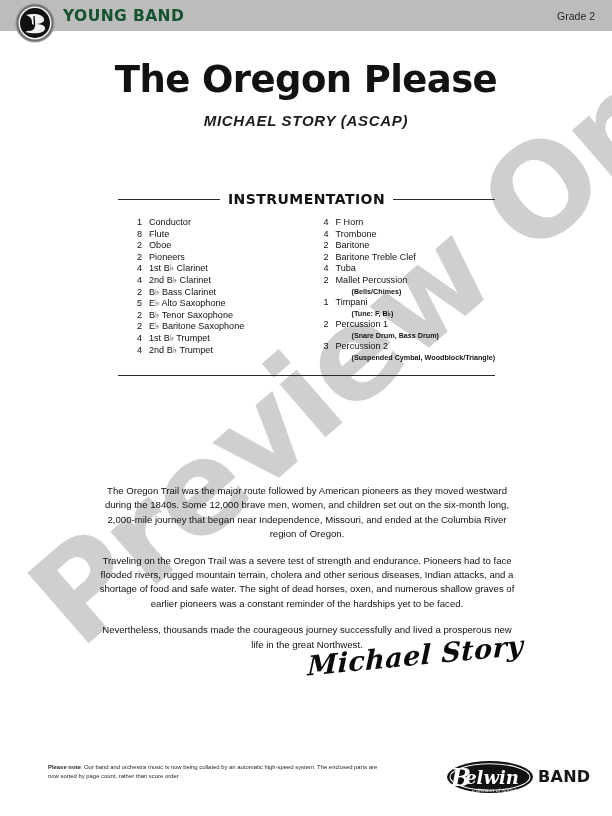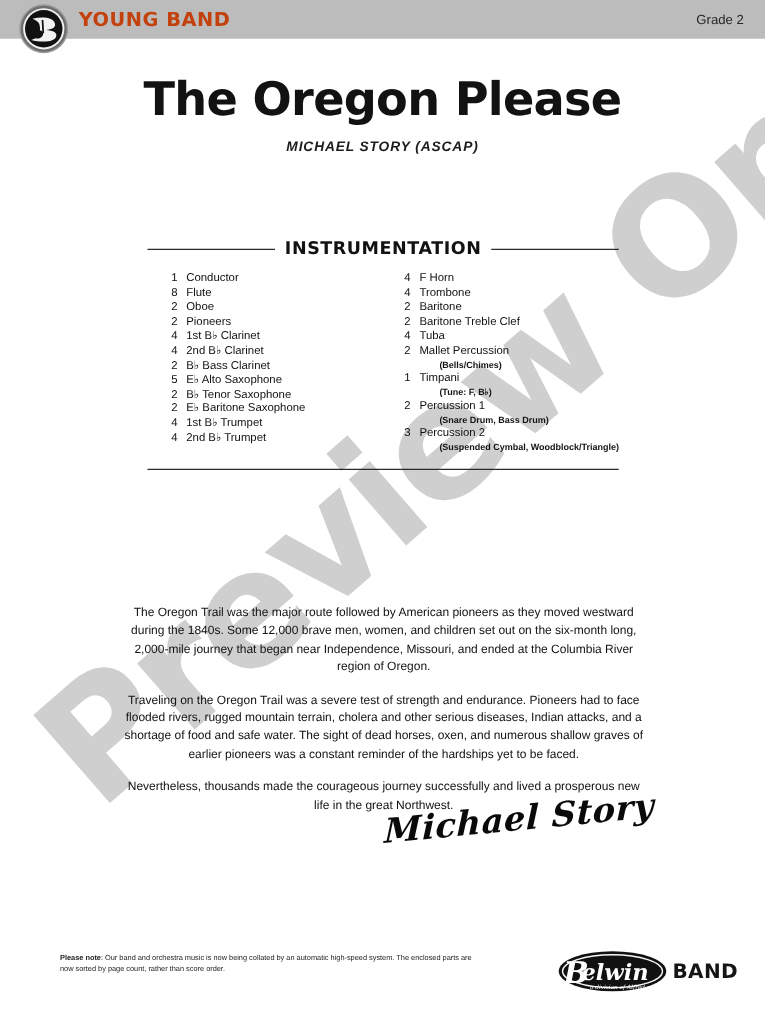--- a/index.html
+++ b/index.html
@@ -72,21 +72,21 @@
     height: 40px;
   }
   #series-label {
     position: absolute;
     left: 63px;
     top: 7px;
     font-family: "DejaVu Sans", sans-serif;
     font-weight: bold;
     font-size: 15.5px;
     letter-spacing: 0.4px;
-    color: #c2410c;
+    color: #14532d;
   }
   #grade-label {
     position: absolute;
     right: 17px;
     top: 10px;
     font-size: 10.5px;
     color: #262626;
     text-align: right;
   }
 
@@ -102,21 +102,21 @@
   #work-title {
     font-family: "DejaVu Sans", sans-serif;
     font-weight: bold;
     font-size: 37px;
     letter-spacing: -0.6px;
     color: #121212;
     line-height: 1.1;
   }
   #composer {
     margin-top: 11px;
-    font-size: 11px;
+    font-size: 15px;
     font-style: italic;
     font-weight: bold;
     letter-spacing: 0.7px;
     color: #1c1c1c;
   }
 
   
   #instrumentation {
     position: absolute;
     left: 118px;

